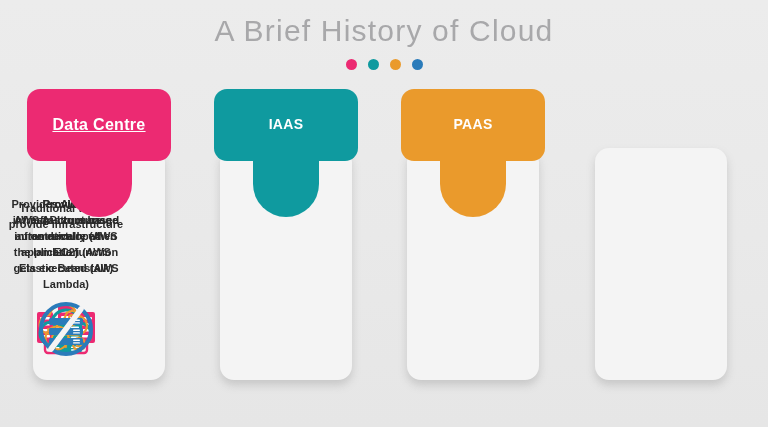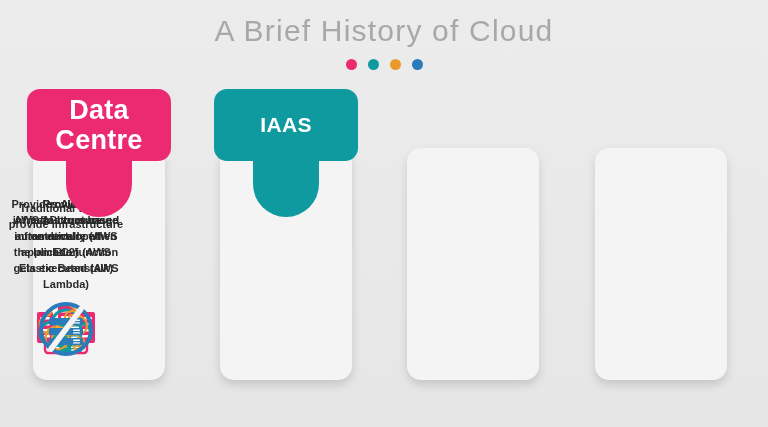--- a/index.html
+++ b/index.html
@@ -81,28 +81,28 @@
     position: absolute;
     top: 0;
     left: 0;
     width: 100%;
     height: 72px;
     display: flex;
     align-items: center;
     justify-content: center;
     text-align: center;
     color: #ffffff;
-    font-size: 21px;
+    font-size: 14px;
     font-weight: bold;
     letter-spacing: 0.3px;
     line-height: 1.12;
     padding: 0 6px;
     box-sizing: border-box;
   }
-  .head .label.two-line { font-size: 27px; }
+  .head .label.two-line { font-size: 16px; text-decoration: underline; }
 
   .desc {
     position: absolute;
     left: 7px;
     width: 118px;
     text-align: center;
     font-size: 11px;
     line-height: 16px;
     color: #2a2a2a;
     font-weight: 600;
@@ -207,20 +207,24 @@
         <rect x="34" y="24.2" width="8" height="1.5" rx="0.7"></rect>
         <rect x="34" y="31.6" width="8" height="1.5" rx="0.7"></rect>
         <rect x="34" y="34.2" width="8" height="1.5" rx="0.7"></rect>
         <rect x="34" y="41.6" width="8" height="1.5" rx="0.7"></rect>
         <rect x="34" y="44.2" width="8" height="1.5" rx="0.7"></rect>
       </g>
     </svg>
   </div>
 
   <div class="card" id="card-paas"></div>
+  <div class="head" id="head-paas">
+    <div class="tab"></div>
+    <div class="label">PAAS</div>
+  </div>
   <div class="desc" id="desc-paas">Provides infrastructure based on developed application (AWS Elastic Beanstalk)</div>
   <div class="icon-wrap" id="icon-paas">
     <svg width="64" height="58" viewBox="0 0 64 58" fill="none" stroke="#eb9b2e" stroke-width="2">
       <path d="M17 34 C10 34 5.5 30 5.5 24.5 C5.5 19 10 15 15.5 15.3 C17 8.5 22.5 4 29.5 4 C36.5 4 42 9 43.2 15.6 C48.8 16 53 20.2 53 25.4 C53 31 48.4 34.8 42.5 34.8 Z" fill="none" stroke-linejoin="round"></path>
       <g fill="none">
 
         <circle cx="23" cy="38" r="11.5"></circle>
         <circle cx="23" cy="38" r="5"></circle>
         <g stroke-width="2">
           <path d="M23 24.5 v3"></path>

